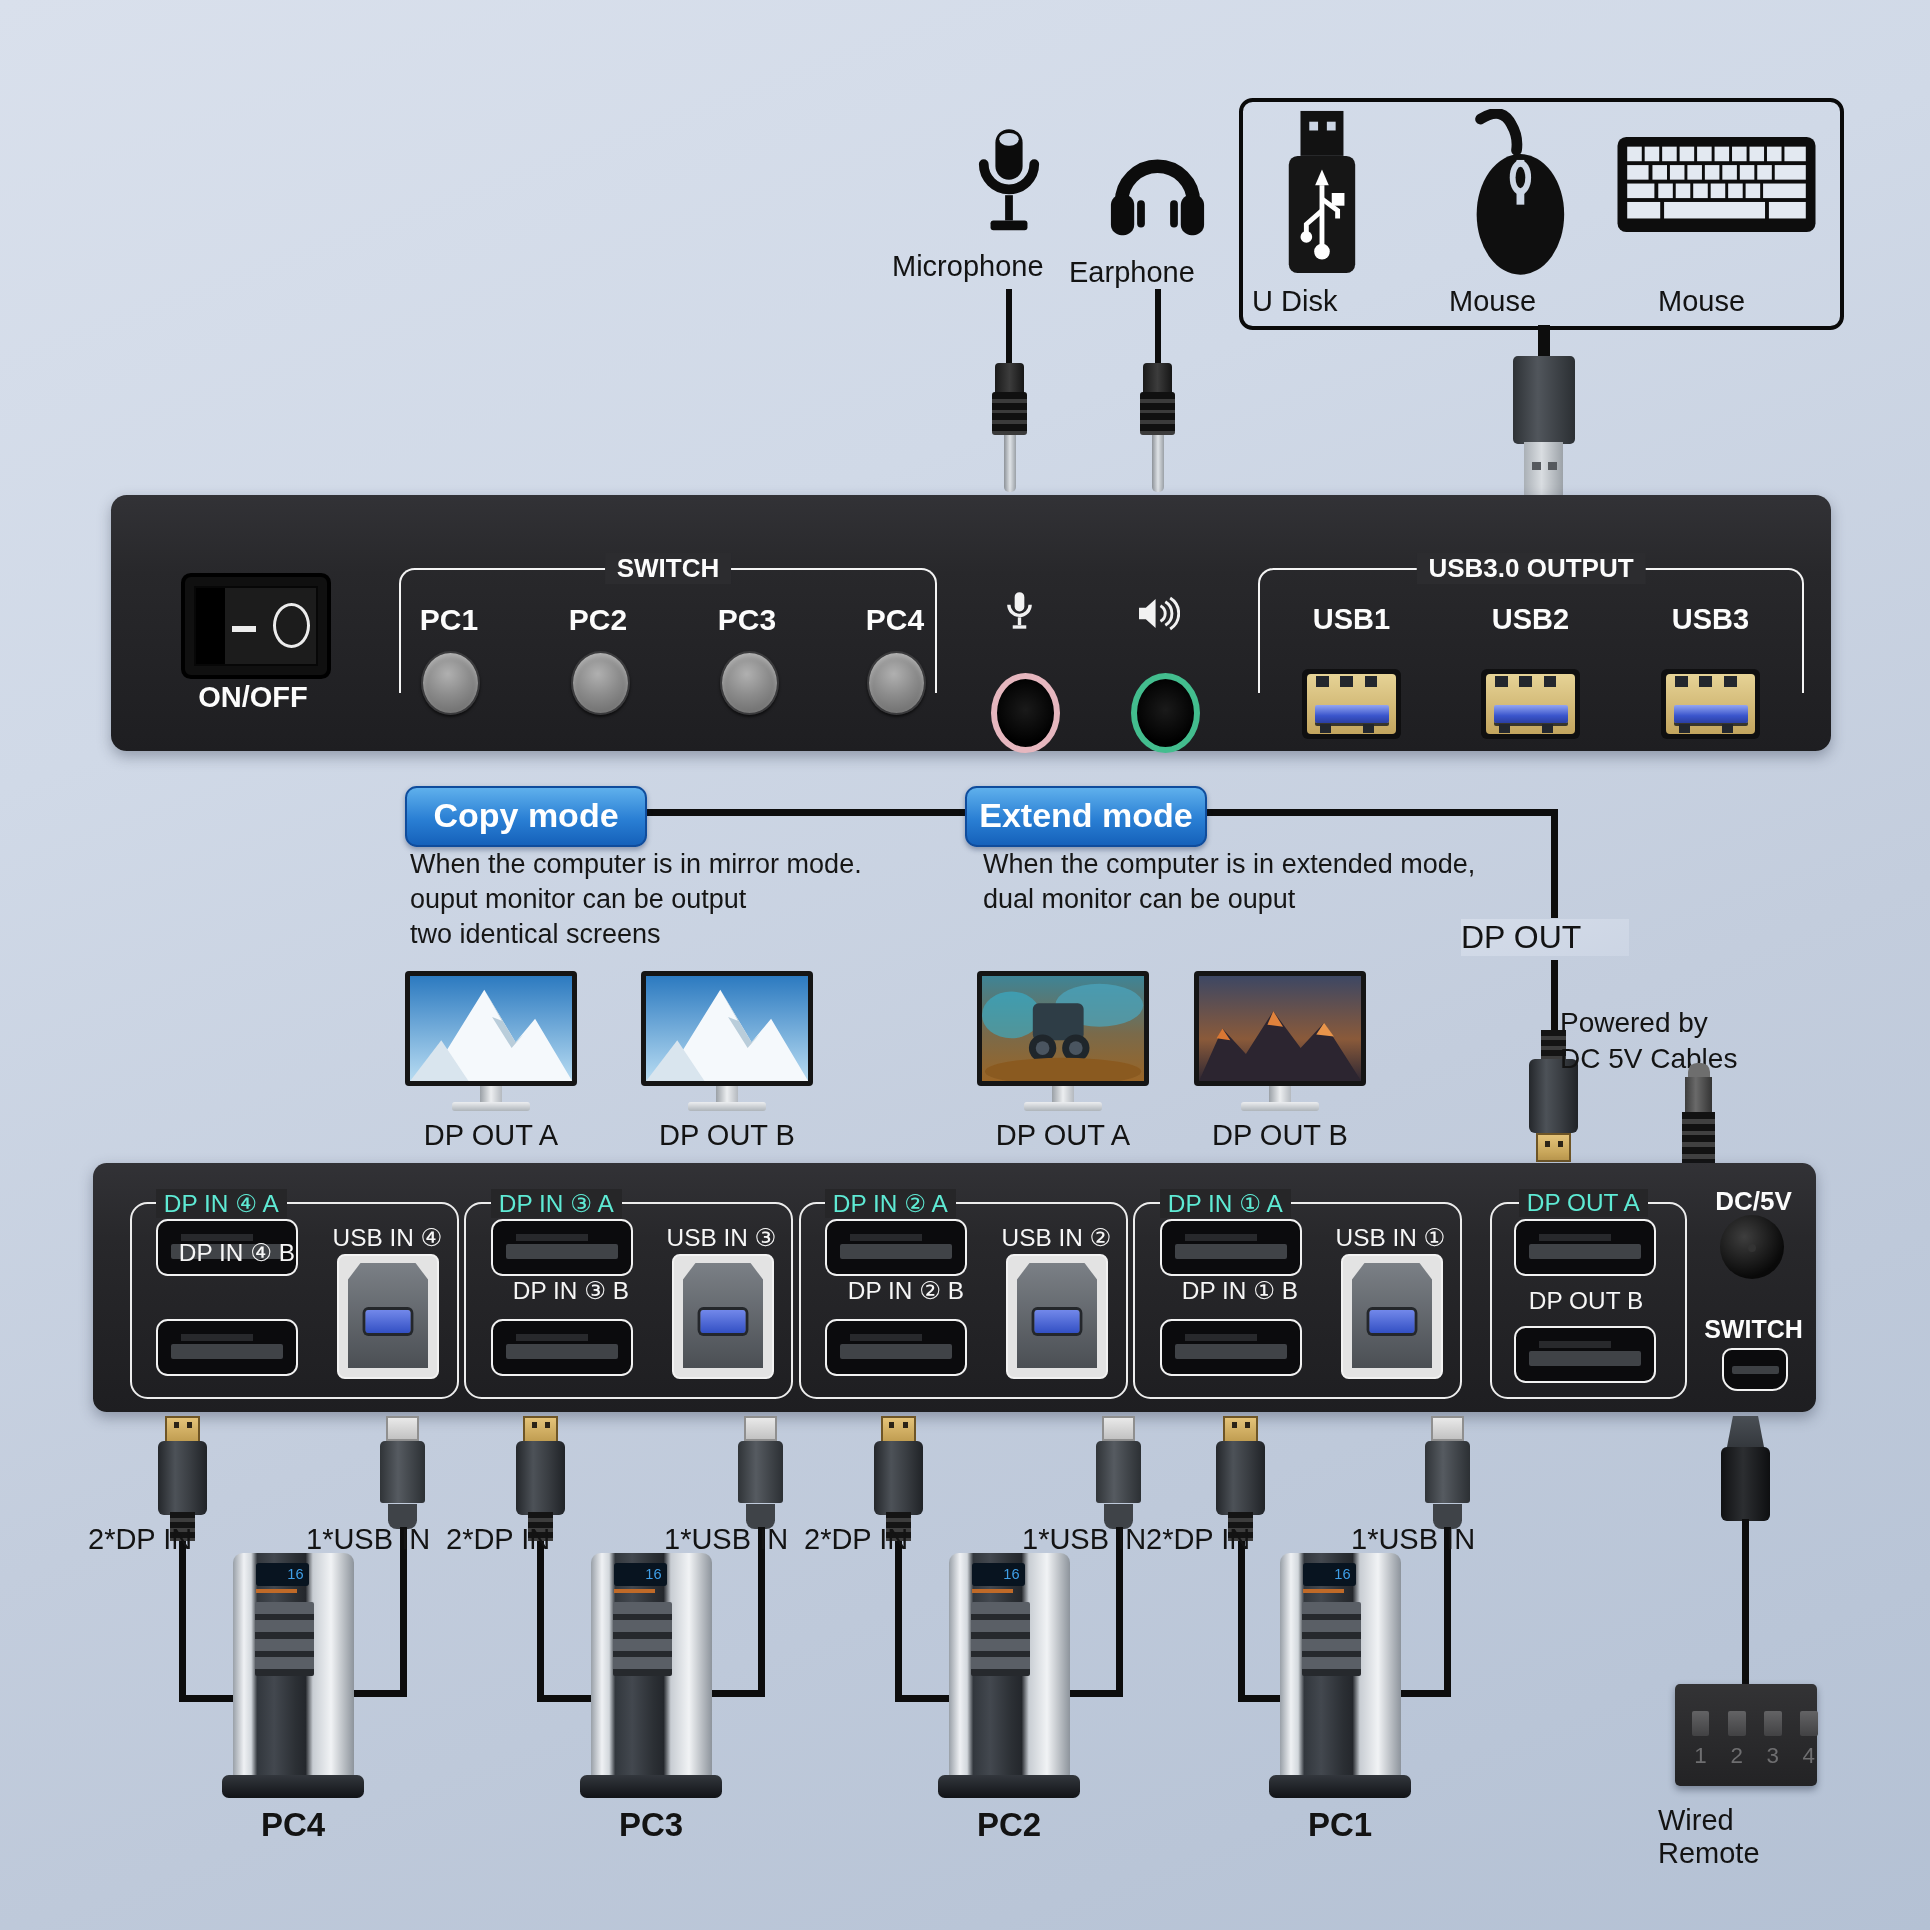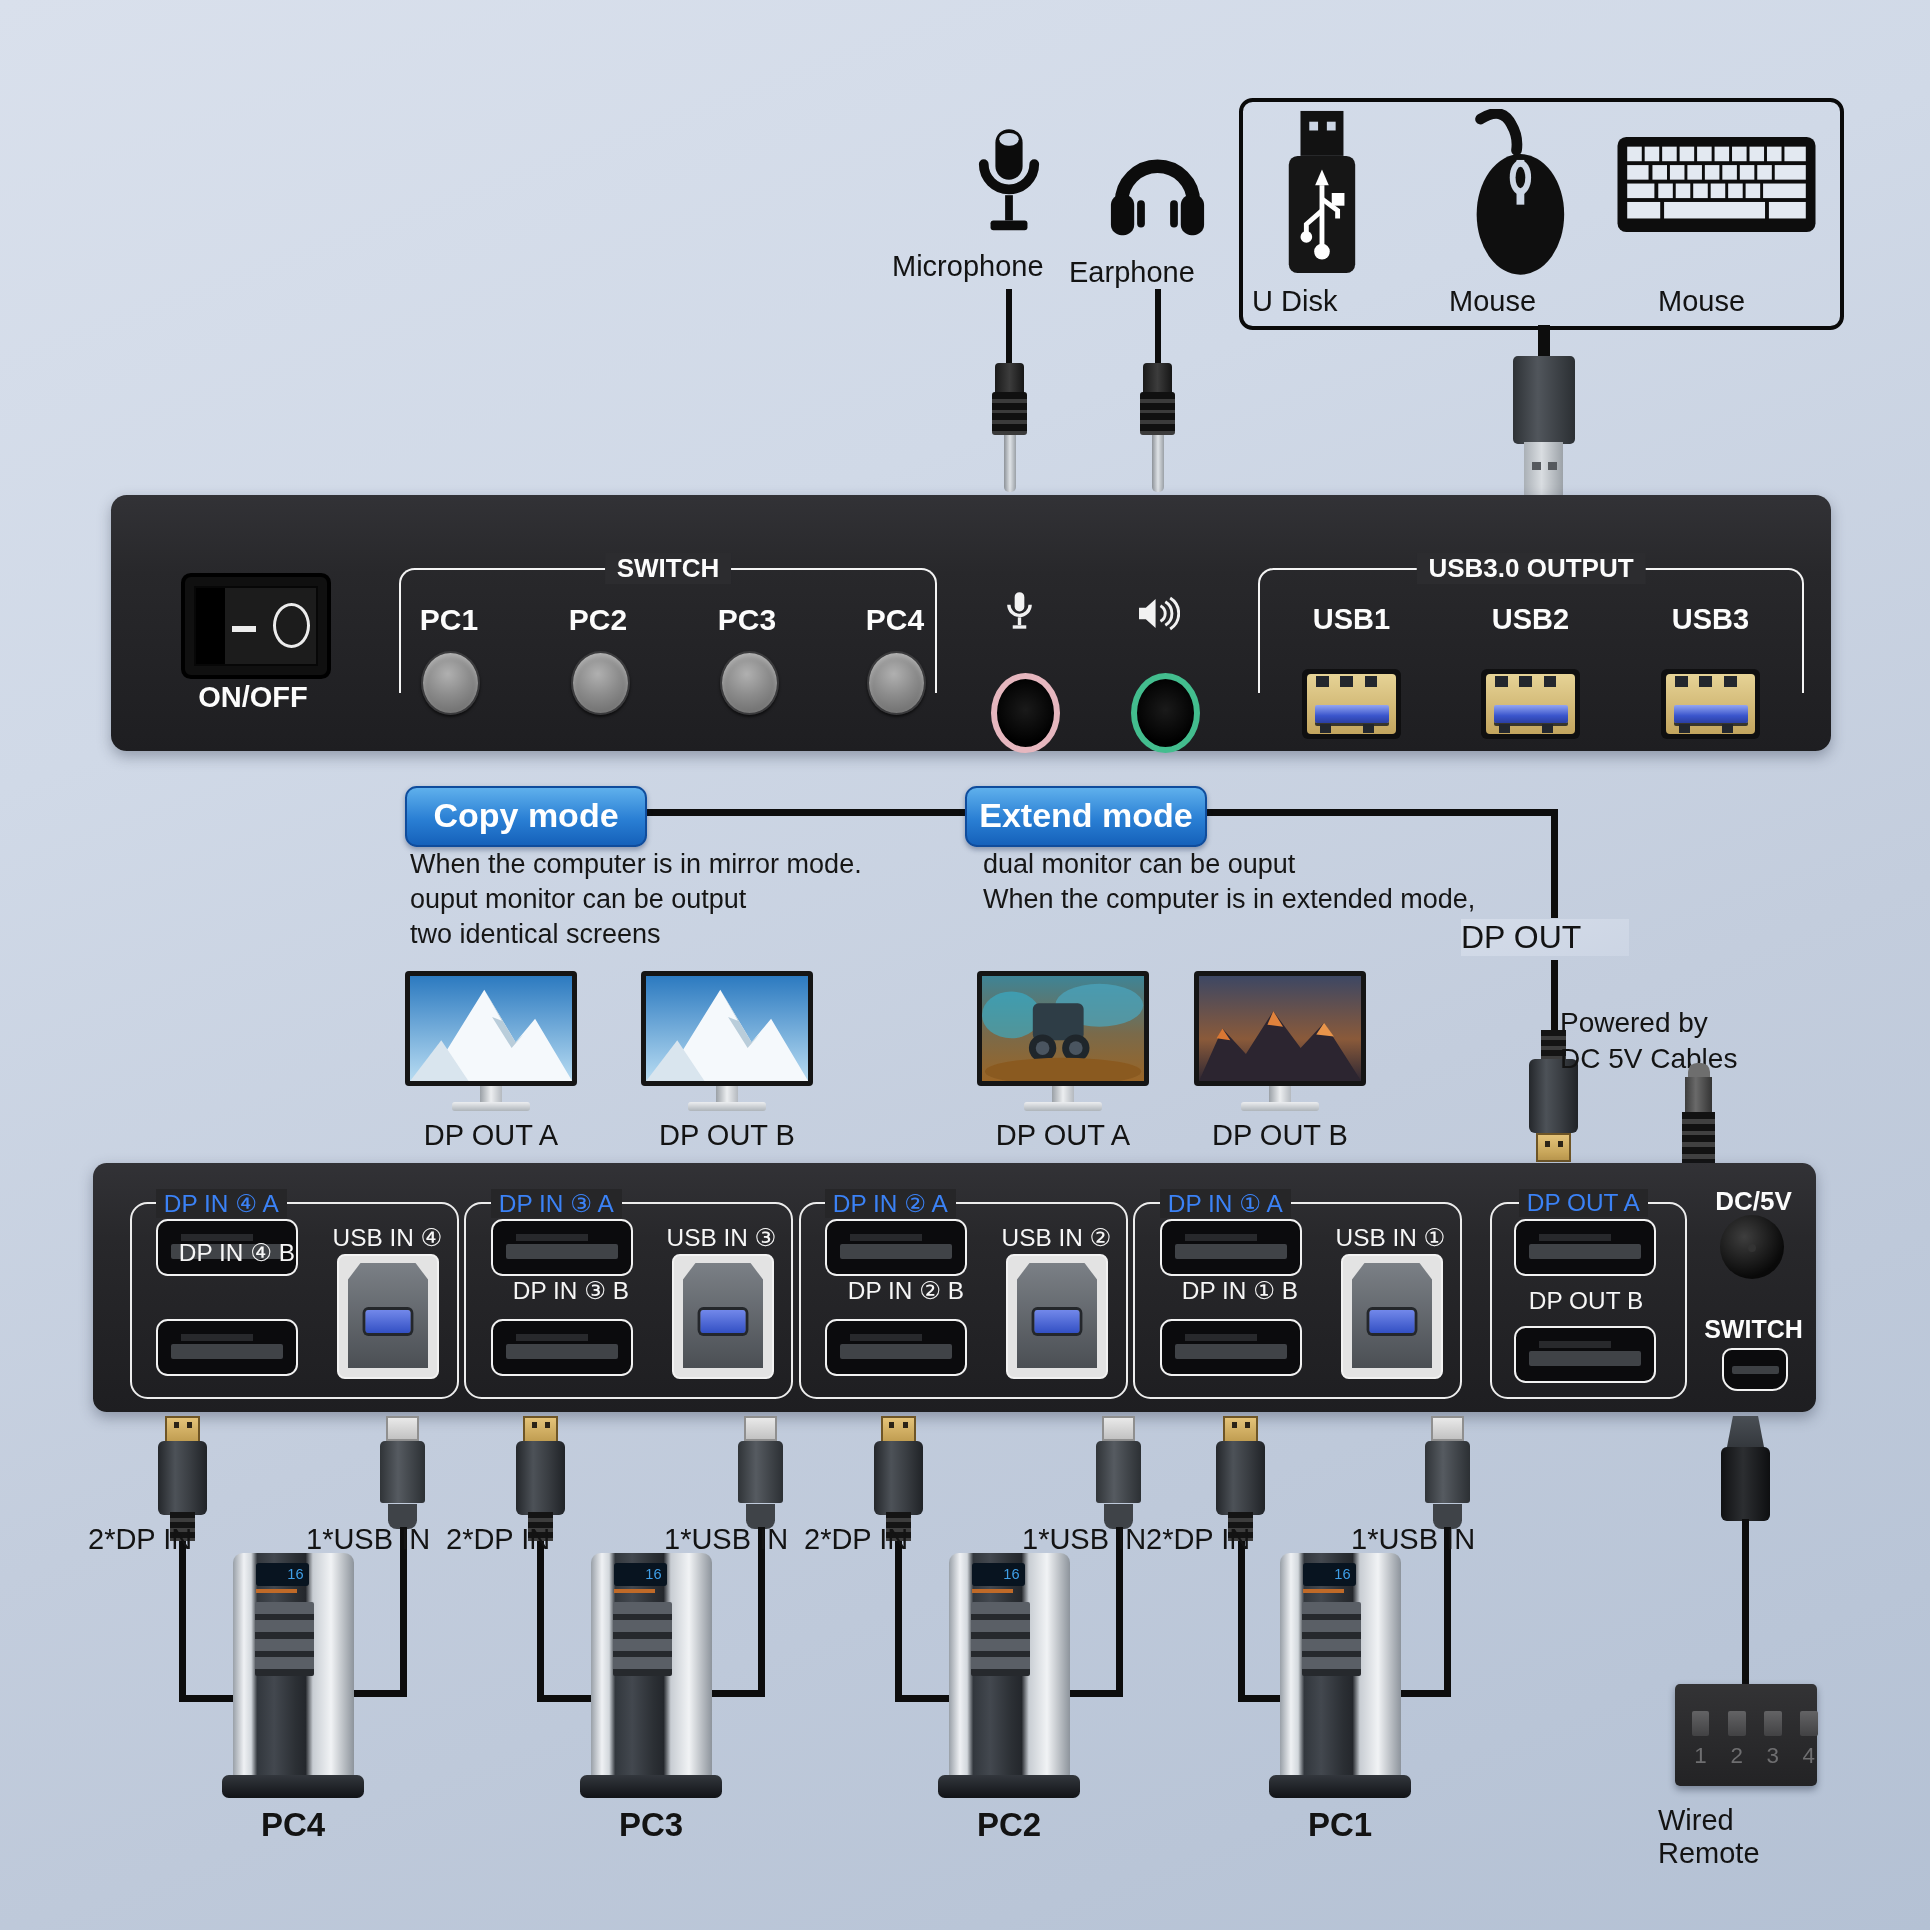--- a/index.html
+++ b/index.html
@@ -34,21 +34,21 @@
   .modetext{position:absolute;font-size:27px;line-height:35px;color:#161616;}
   
   .monitor{position:absolute;width:172px;}
   .mscreen{position:relative;width:172px;height:115px;background:#151515;border-radius:3.9px;padding:4.9px;box-sizing:border-box;}
   .mscreen svg{display:block;width:100%;height:100%;}
   .mneck{width:21.5px;height:15.6px;margin:0 auto;background:linear-gradient(90deg,#9aa0a6,#eceef0,#b4b9bf);}
   .mbase{width:78px;height:9.8px;margin:0 auto;background:linear-gradient(180deg,#eceef0,#aeb4ba);border-radius:2.9px;}
   .mlabel{margin-top:7.8px;text-align:center;font-size:29px;color:#131313;white-space:nowrap;}
   
   .bgroup{position:absolute;top:1202px;height:193px;border:2.9px solid #ededed;border-radius:17.6px;}
-  .ontop{position:absolute;top:1189px;background:#262628;padding:0 7.8px;font-size:24.4px;color:#3b82f6;white-space:nowrap;}
+  .ontop{position:absolute;top:1189px;background:#262628;padding:0 7.8px;font-size:24.4px;color:#5eead4;white-space:nowrap;}
   .inlbl{position:absolute;font-size:24.4px;color:#f6f6f6;text-align:center;white-space:nowrap;}
   .dpport{position:absolute;width:138px;height:53px;border:2.9px solid #f2f2f2;border-radius:11.7px;background:#0b0b0d;}
   .dpport .slot{position:absolute;left:12.7px;right:12.7px;top:23.4px;height:14.6px;background:#404347;border-radius:2px;}
   .dpport .slot2{position:absolute;left:23.4px;right:43px;top:12.7px;height:7.8px;background:#28292c;}
   .usbbport{position:absolute;width:98px;height:121px;border:2.9px solid #f2f2f2;border-radius:7.8px;background:#e3e3e3;}
   .usbbport .conn{position:absolute;left:8.8px;right:8.8px;top:6.8px;bottom:8.8px;background:linear-gradient(180deg,#7b8086 0%,#4b4f54 100%);clip-path:polygon(0 16%,16% 0,84% 0,100% 16%,100% 100%,0 100%);}
   .usbbport .tab{position:absolute;left:50%;transform:translateX(-50%);top:54px;width:45px;height:23.4px;background:linear-gradient(180deg,#7288ea 0%,#3350c4 100%);border-radius:2.9px;box-shadow:0 0 0 2.9px #24272b;}
   
   .p35 .cap{position:absolute;width:29px;height:31px;background:linear-gradient(90deg,#1a1a1a,#3c3c3c,#161616);border-radius:3.9px 3.9px 2px 2px;}
   .p35 .bod{position:absolute;width:35px;height:43px;background:repeating-linear-gradient(180deg,#101010 0 6.8px,#3b3b3b 6.8px 10.7px);border-radius:2.9px;}
@@ -237,22 +237,22 @@
   <div class="cable" style="left:1551px;top:809px;width:6.8px;height:109px"></div>
   <div class="cable" style="left:1551px;top:960px;width:6.8px;height:72px"></div>
   <div class="badge" style="left:405px;top:786px">Copy mode</div>
   <div class="badge" style="left:965px;top:786px">Extend mode</div>
   <div class="modetext" style="left:410px;top:847px;width:566px">
     <div>When the computer is in mirror mode.</div>
     <div>ouput monitor can be output</div>
     <div>two identical screens</div>
   </div>
   <div class="modetext" style="left:983px;top:847px;width:566px">
+    <div>When the computer is in extended mode,</div>
     <div>dual monitor can be ouput</div>
-    <div>When the computer is in extended mode,</div>
   </div>
   <div class="lbl" style="left:1461px;top:919px;width:168px;font-size:32px;background:linear-gradient(160deg,#d4dce9,#ccd5e4)">DP OUT</div>
   <div class="dpplug">
     <div class="ridge" style="left:1541px;top:1030px"></div>
     <div class="bod" style="left:1529px;top:1059px"></div>
     <div class="tip" style="left:1536px;top:1133px"></div>
     <div class="dot" style="left:1545px;top:1141px"></div>
       <div class="dot" style="left:1558px;top:1141px"></div>
   </div>
 

